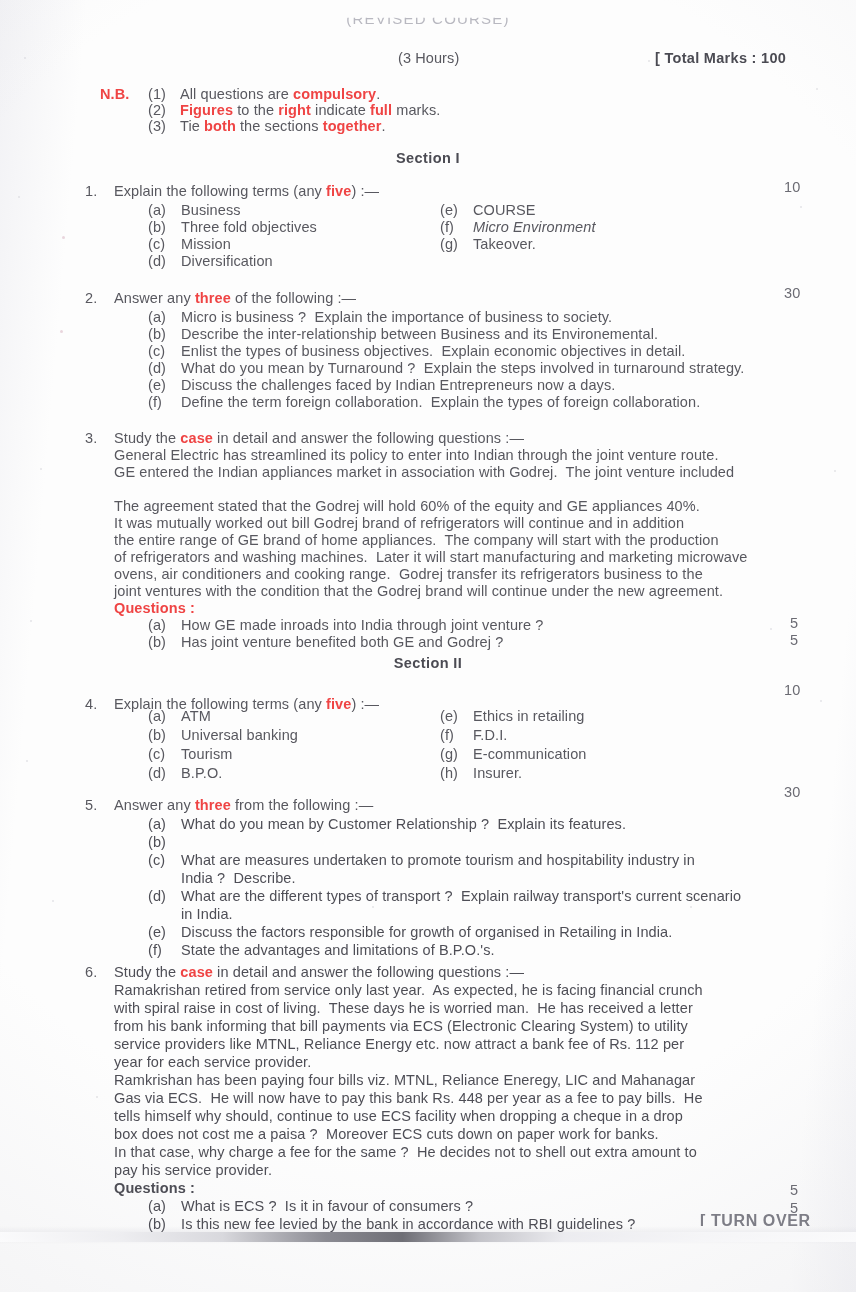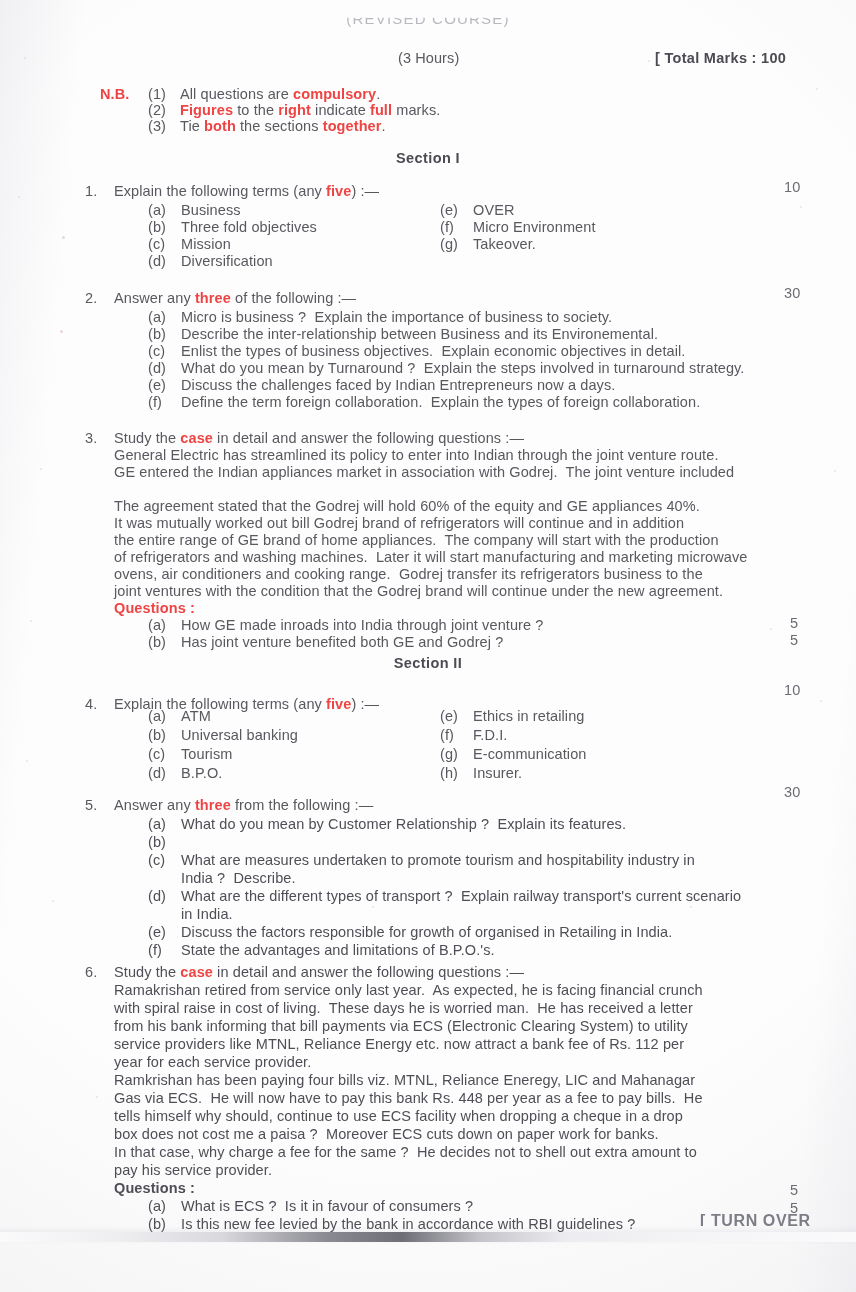--- a/index.html
+++ b/index.html
@@ -179,23 +179,23 @@
       <div class="ln marks" style="left: 784px; top: 179px;">10</div>
       <div class="ln " style="left: 148px; top: 202px;">(a)</div>
       <div class="ln " style="left: 181px; top: 202px;">Business</div>
       <div class="ln " style="left: 148px; top: 219px;">(b)</div>
       <div class="ln " style="left: 181px; top: 219px;">Three fold objectives</div>
       <div class="ln " style="left: 148px; top: 236px;">(c)</div>
       <div class="ln " style="left: 181px; top: 236px;">Mission</div>
       <div class="ln " style="left: 148px; top: 253px;">(d)</div>
       <div class="ln " style="left: 181px; top: 253px;">Diversification</div>
       <div class="ln " style="left: 440px; top: 202px;">(e)</div>
-      <div class="ln " style="left: 473px; top: 202px;">OVER</div>
+      <div class="ln " style="left: 473px; top: 202px;">COURSE</div>
       <div class="ln " style="left: 440px; top: 219px;">(f)</div>
-      <div class="ln " style="left: 473px; top: 219px;">Micro Environment</div>
+      <div class="ln " style="left: 473px; top: 219px; font-style: italic;">Micro Environment</div>
       <div class="ln " style="left: 440px; top: 236px;">(g)</div>
       <div class="ln " style="left: 473px; top: 236px;">Takeover.</div>
       <div class="ln " style="left: 85px; top: 290px;">2.</div>
       <div class="ln " style="left: 114px; top: 290px;"><span>Answer any </span><span class="b">three</span><span> of the following :—</span></div>
       <div class="ln marks" style="left: 784px; top: 285px;">30</div>
       <div class="ln " style="left: 148px; top: 309px;">(a)</div>
       <div class="ln " style="left: 181px; top: 309px;">Micro is business ?  Explain the importance of business to society.</div>
       <div class="ln " style="left: 148px; top: 326px;">(b)</div>
       <div class="ln " style="left: 181px; top: 326px;">Describe the inter-relationship between Business and its Environemental.</div>
       <div class="ln " style="left: 148px; top: 343px;">(c)</div>

